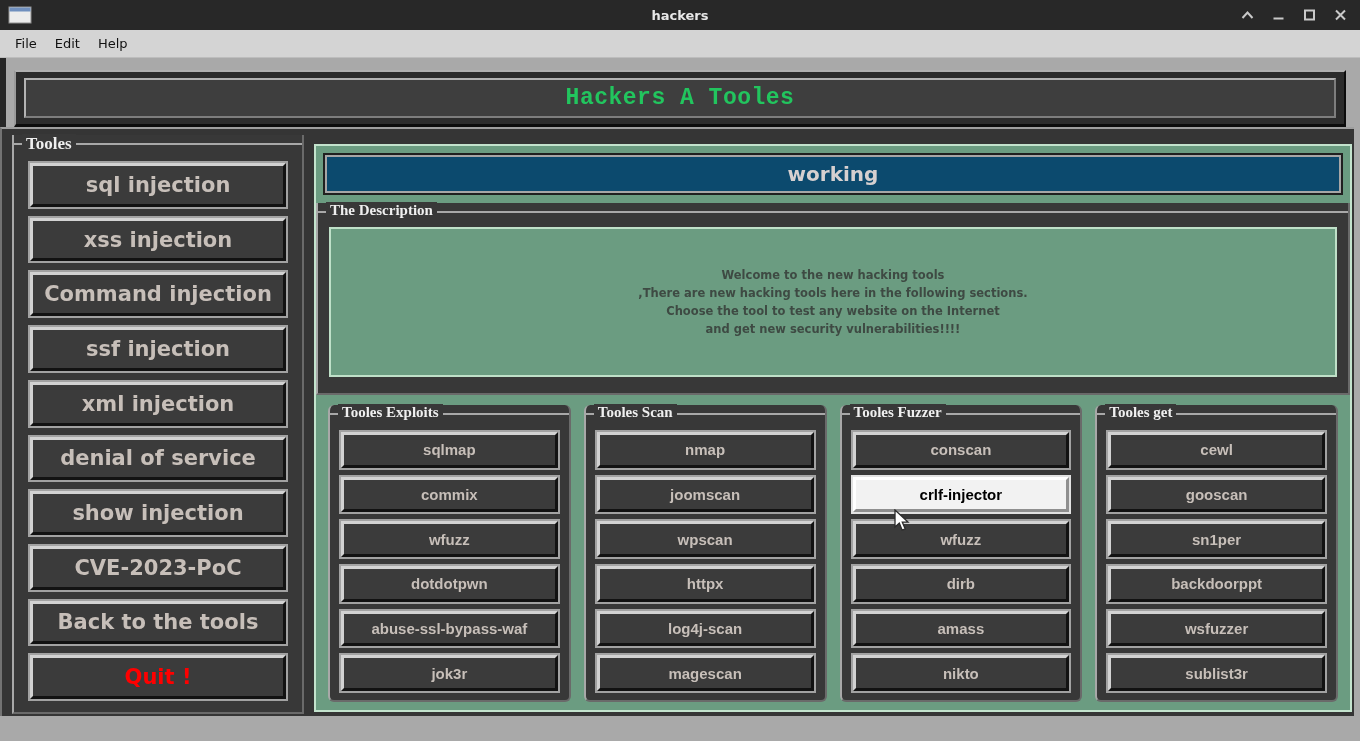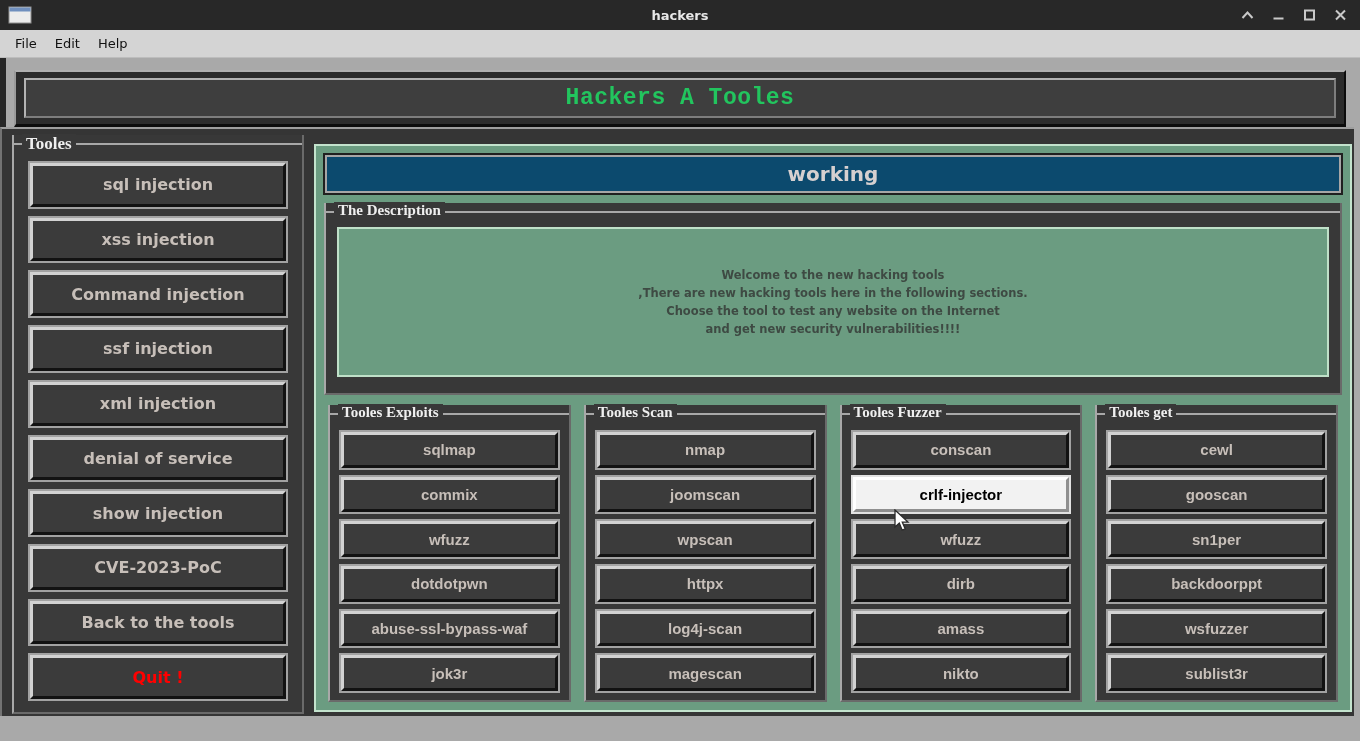--- a/index.html
+++ b/index.html
@@ -50,47 +50,47 @@
 
   
   .sidebar { position:absolute; left:10px; top:6px; width:292px; bottom:2px;
              display:flex; flex-direction:column; padding:28px 16px 13px; gap:11px; }
   .sidebar .legend { font-size:17px; }
 
   
   .tbtn { flex:1; background:#3b3b3b; border:3px solid;
           border-color:#d2d2d2 #121212 #121212 #d2d2d2;
           box-shadow:0 0 0 2px #a2a2a2;
-          color:#c7bfb9; font-weight:bold; font-size:16px;
+          color:#c7bfb9; font-weight:bold; font-size:21px;
           display:flex; align-items:center; justify-content:center;
           overflow:hidden; white-space:nowrap; cursor:default; min-height:0; }
   .tbtn.active { background:#f2f2f2; color:#000;
                  border-color:#ffffff #8f8f8f #8f8f8f #ffffff;
                  box-shadow:0 0 0 2px #e2e2e2; }
   .tbtn.quit { color:#ff0000; }
 
   
   .right-panel { position:absolute; left:312px; right:2px; top:15px; bottom:4px;
                  background:#6b9c81; border:2px solid #c3e3cd;
                  display:flex; flex-direction:column; }
 
   .working-bar { margin:9px 9px 0; height:38px; background:#0c4a6e;
                  border:2px solid #a6a6a6; box-shadow:0 0 0 2px #202020;
                  display:flex; align-items:center; justify-content:center; }
   .working-title { font-weight:bold; font-size:20px; color:#d6d0d0; }
 
-  .desc-frame { margin:10px 8px 0; height:192px; padding:24px 11px 16px; }
+  .desc-frame { margin:10px 0 0; height:192px; padding:24px 11px 16px; }
   .desc-box { height:100%; background:#6b9c81; border:2px solid #bfe0c8;
               display:flex; flex-direction:column; align-items:center; justify-content:center;
               gap:4px; }
   .desc-line { font-weight:bold; font-size:11.5px; color:#3e4a43; text-align:center; }
 
   .columns { flex:1; margin:10px 12px 8px; display:grid;
              grid-template-columns:repeat(4,1fr); gap:13px; }
-  .col-frame { display:flex; flex-direction:column; padding:27px 11px 9px; gap:9px; }
+  .col-frame { display:flex; flex-direction:column; padding:27px 11px 9px; gap:9px;border-radius:6px; }
   .col-frame .tbtn { font-size:15px; font-family:"Liberation Sans",sans-serif;text-align:center; }
 
   
   .cursor { position:absolute; left:893px; top:509px; z-index:99; pointer-events:none; }
 </style>
 </head>
 <body>
 
 <div class="titlebar">
   <svg class="win-icon" viewBox="0 0 24 18">

